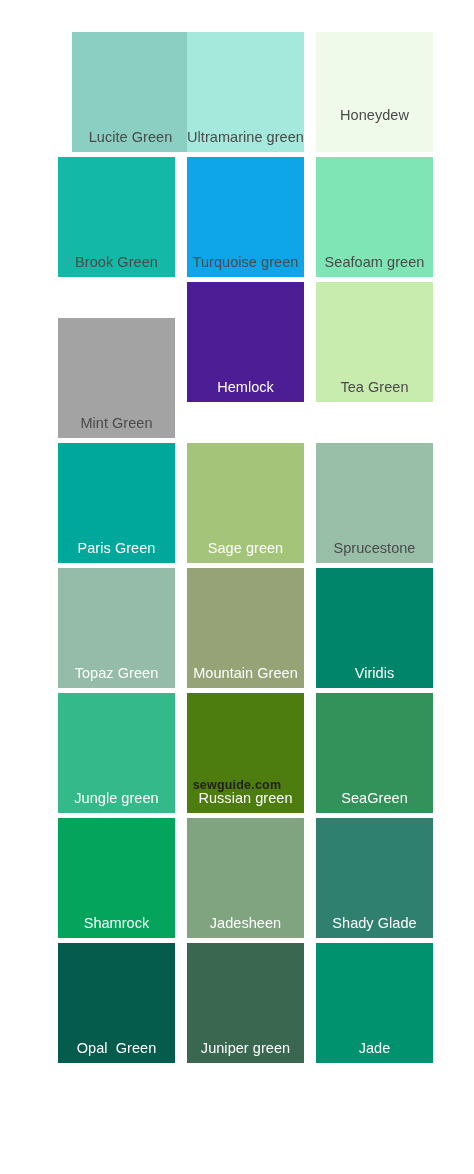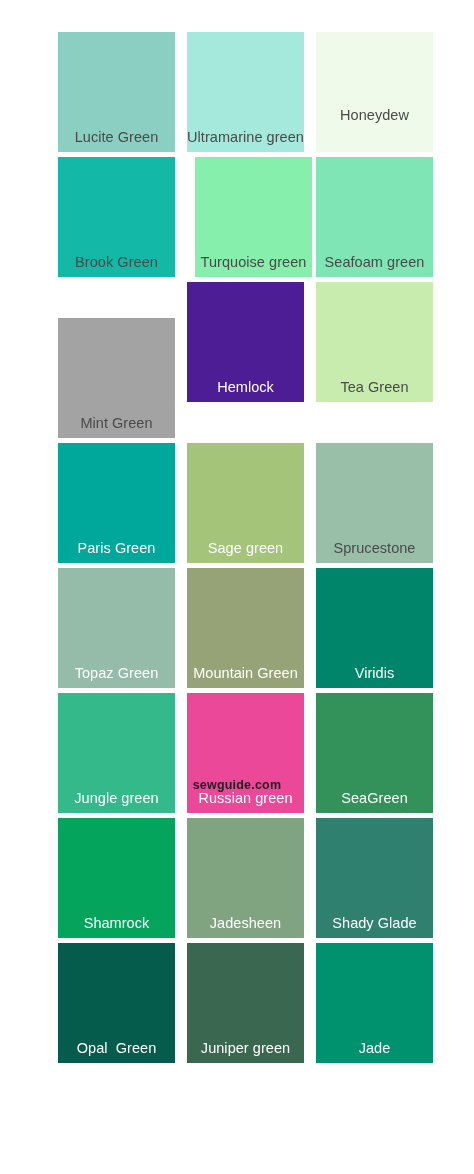--- a/index.html
+++ b/index.html
@@ -67,33 +67,33 @@
     color: #231f20;
     letter-spacing: 0.2px;
   }
 </style>
 </head>
 <body>
 
 <div id="palette-page">
 
   <div class="swatch-grid">
-      <div class="swatch" style="background: rgb(138, 207, 193);">
+      <div class="swatch" style="background: rgb(138, 207, 193); margin-left: 14px;">
         <span class="swatch-label label-dark">Lucite Green</span>
       </div>
       <div class="swatch" style="background: rgb(165, 232, 220);">
         <span class="swatch-label label-dark">Ultramarine green</span>
       </div>
       <div class="swatch pale" style="background: rgb(239, 250, 234);">
         <span class="swatch-label label-dark">Honeydew</span>
       </div>
       <div class="swatch" style="background: #14b8a6;">
         <span class="swatch-label label-dark">Brook Green</span>
       </div>
-      <div class="swatch" style="background: #86efac; margin-left: 8px;">
+      <div class="swatch" style="background: #0ea5e9;">
         <span class="swatch-label label-dark">Turquoise green</span>
       </div>
       <div class="swatch" style="background: rgb(127, 229, 180);">
         <span class="swatch-label label-dark">Seafoam green</span>
       </div>
       <div class="swatch" style="background: #a3a3a3; margin-top: 36px;">
         <span class="swatch-label label-dark">Mint Green</span>
       </div>
       <div class="swatch" style="background: #4c1d95;">
         <span class="swatch-label label-white">Hemlock</span>
@@ -115,21 +115,21 @@
       </div>
       <div class="swatch" style="background: rgb(149, 163, 119);">
         <span class="swatch-label label-white">Mountain Green</span>
       </div>
       <div class="swatch" style="background: rgb(0, 133, 107);">
         <span class="swatch-label label-white">Viridis</span>
       </div>
       <div class="swatch" style="background: rgb(52, 185, 138);">
         <span class="swatch-label label-white">Jungle green</span>
       </div>
-      <div class="swatch" style="background: #ec4899;">
+      <div class="swatch" style="background: #4d7c0f;">
         <span class="swatch-label label-white">Russian green</span>
       </div>
       <div class="swatch" style="background: rgb(51, 145, 90);">
         <span class="swatch-label label-white">SeaGreen</span>
       </div>
       <div class="swatch" style="background: rgb(4, 164, 92); align-items: flex-end;">
         <span class="swatch-label label-white">Shamrock</span>
       </div>
       <div class="swatch" style="background: rgb(129, 164, 128);">
         <span class="swatch-label label-white">Jadesheen</span>

